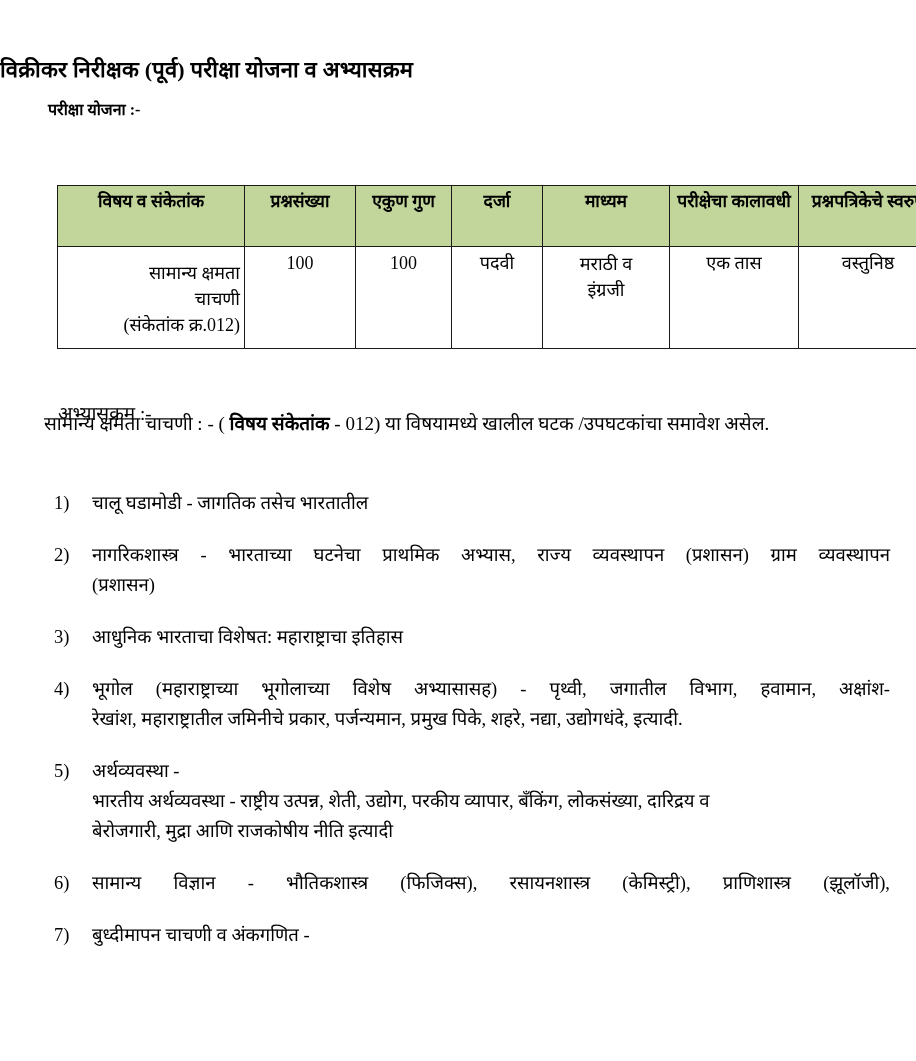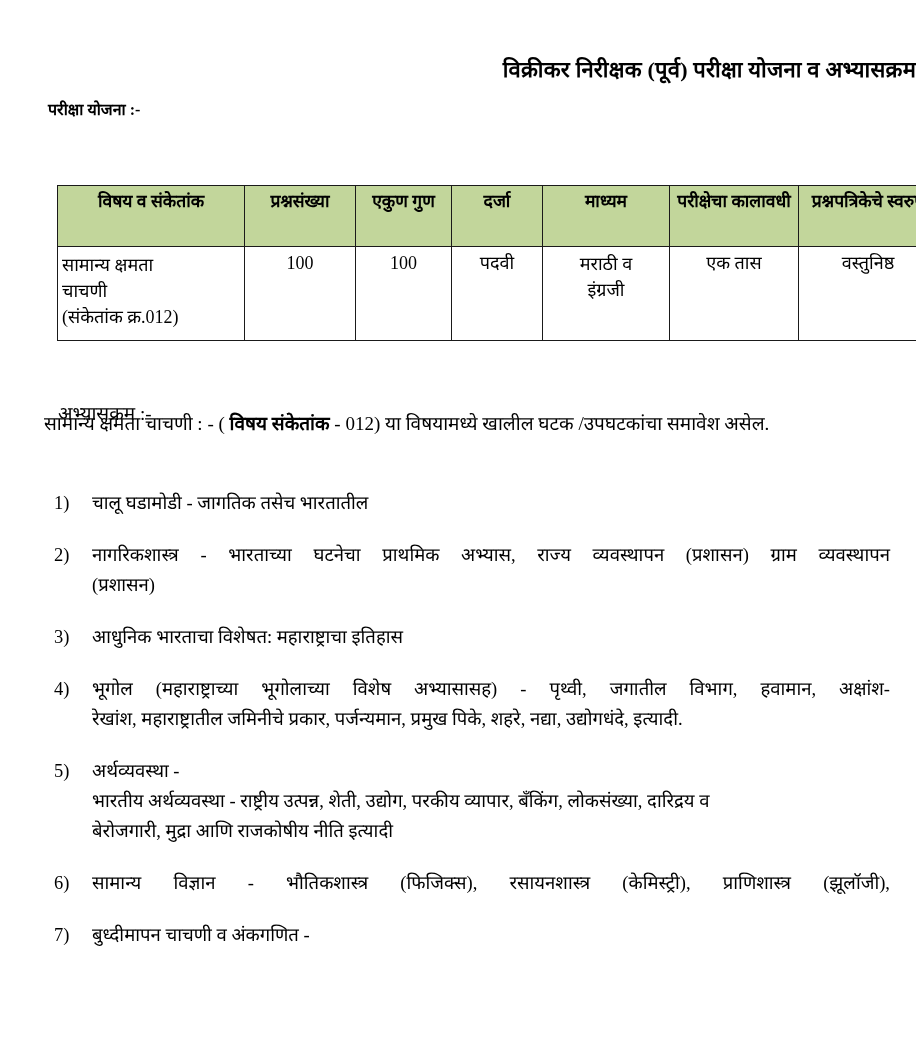--- a/index.html
+++ b/index.html
@@ -21,21 +21,21 @@
     height: 1061px;
     box-sizing: border-box;
   }
 
   
   .doc-title {
     position: absolute;
     left: 0;
     top: 56px;
     width: 916px;
-    text-align: right;
+    text-align: left;
     font-size: 22px;
     font-weight: bold;
     letter-spacing: 0.2px;
     line-height: 1.25;
   }
   .subhead-1 {
     position: absolute;
     left: 48px;
     top: 100px;
     font-size: 16px;
@@ -75,22 +75,22 @@
     font-weight: bold;
     height: 54px;
     font-size: 17.5px;
   }
   .plan-table tbody td {
     background: #ffffff;
     height: 86px;
     font-size: 18px;
   }
   .plan-table tbody td.subject-cell {
-    text-align: left;
-    padding-top: 5px;
+    text-align: right;
+    padding-top: 13px;
   }
   .subject-cell .ln {
     display: block;
     line-height: 1.45;
   }
   .subject-cell .ln-paren {
     display: block;
     line-height: 1.45;
     white-space: nowrap;
   }

